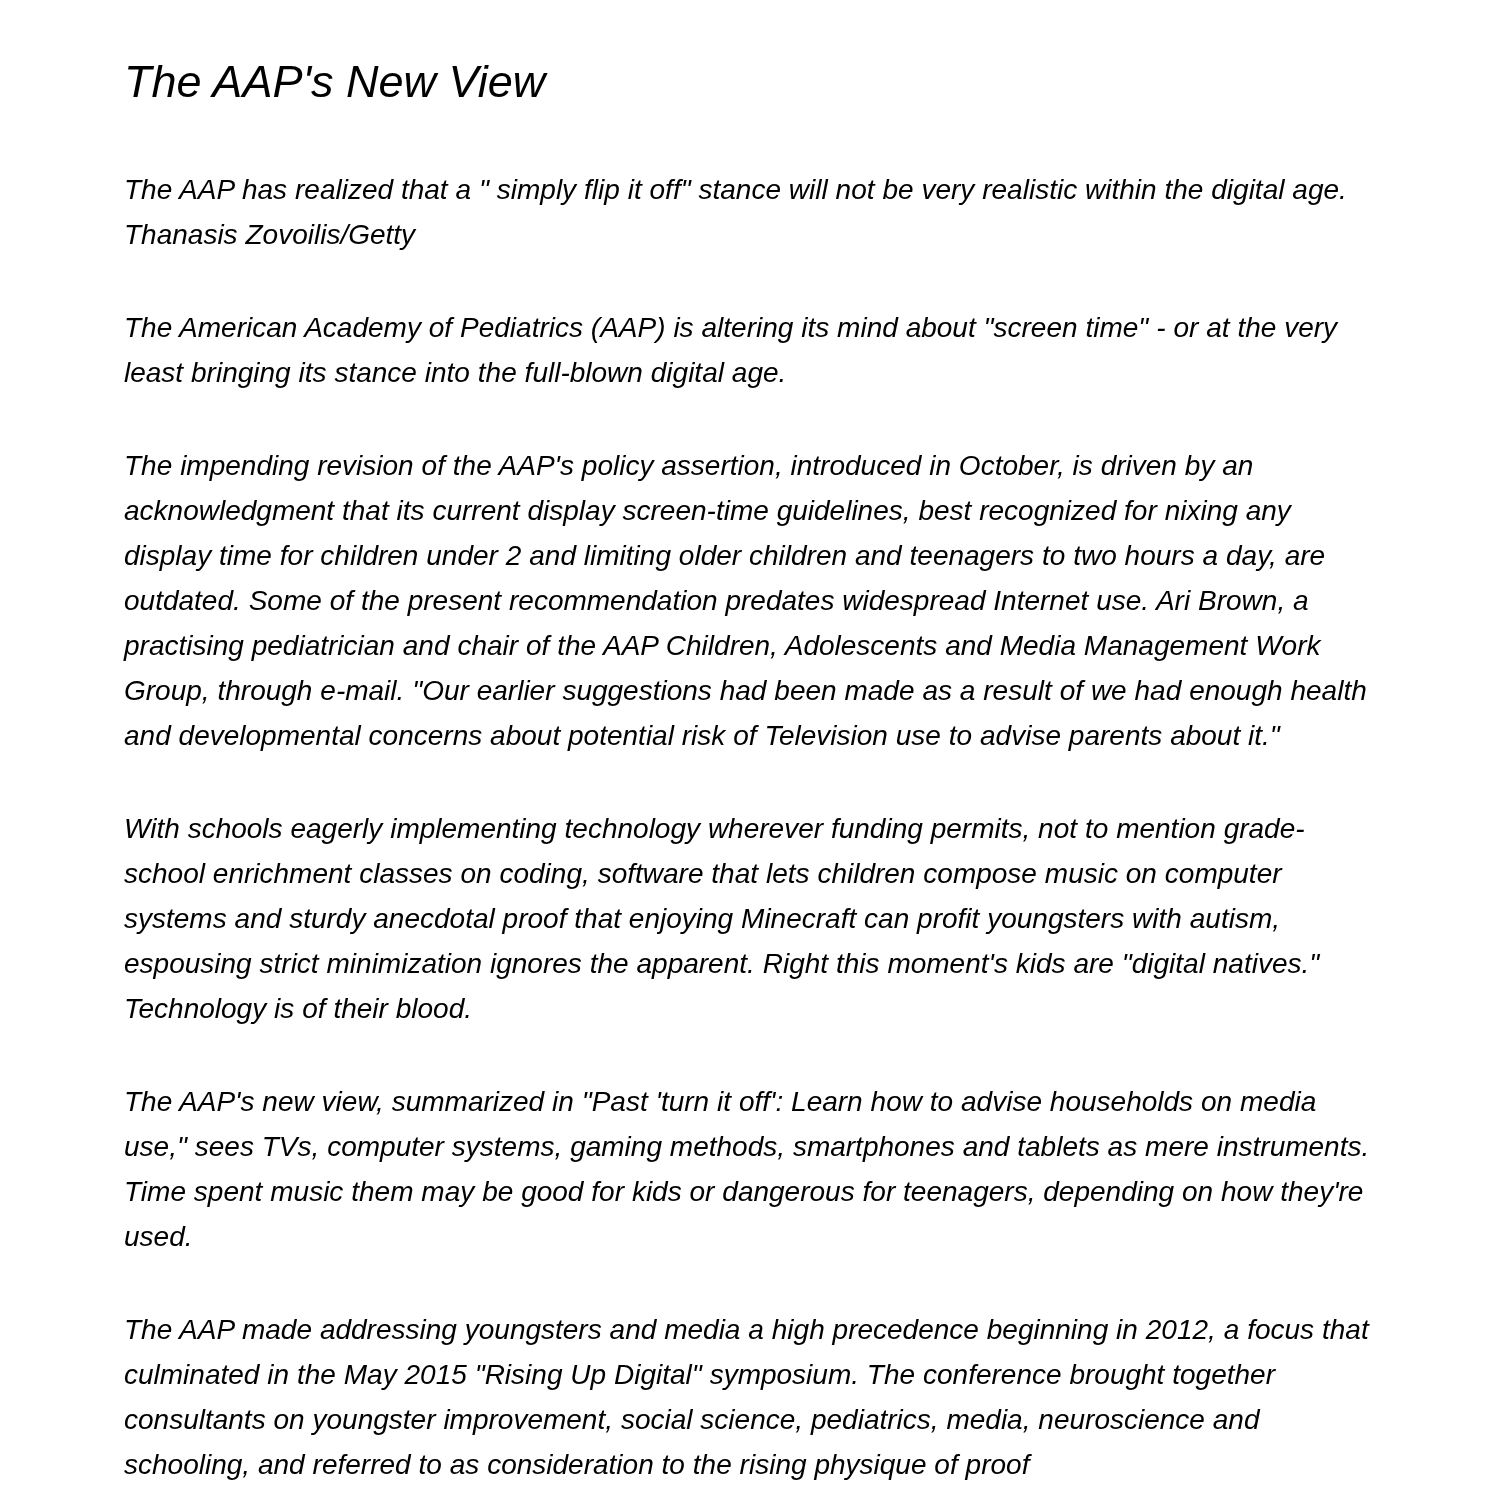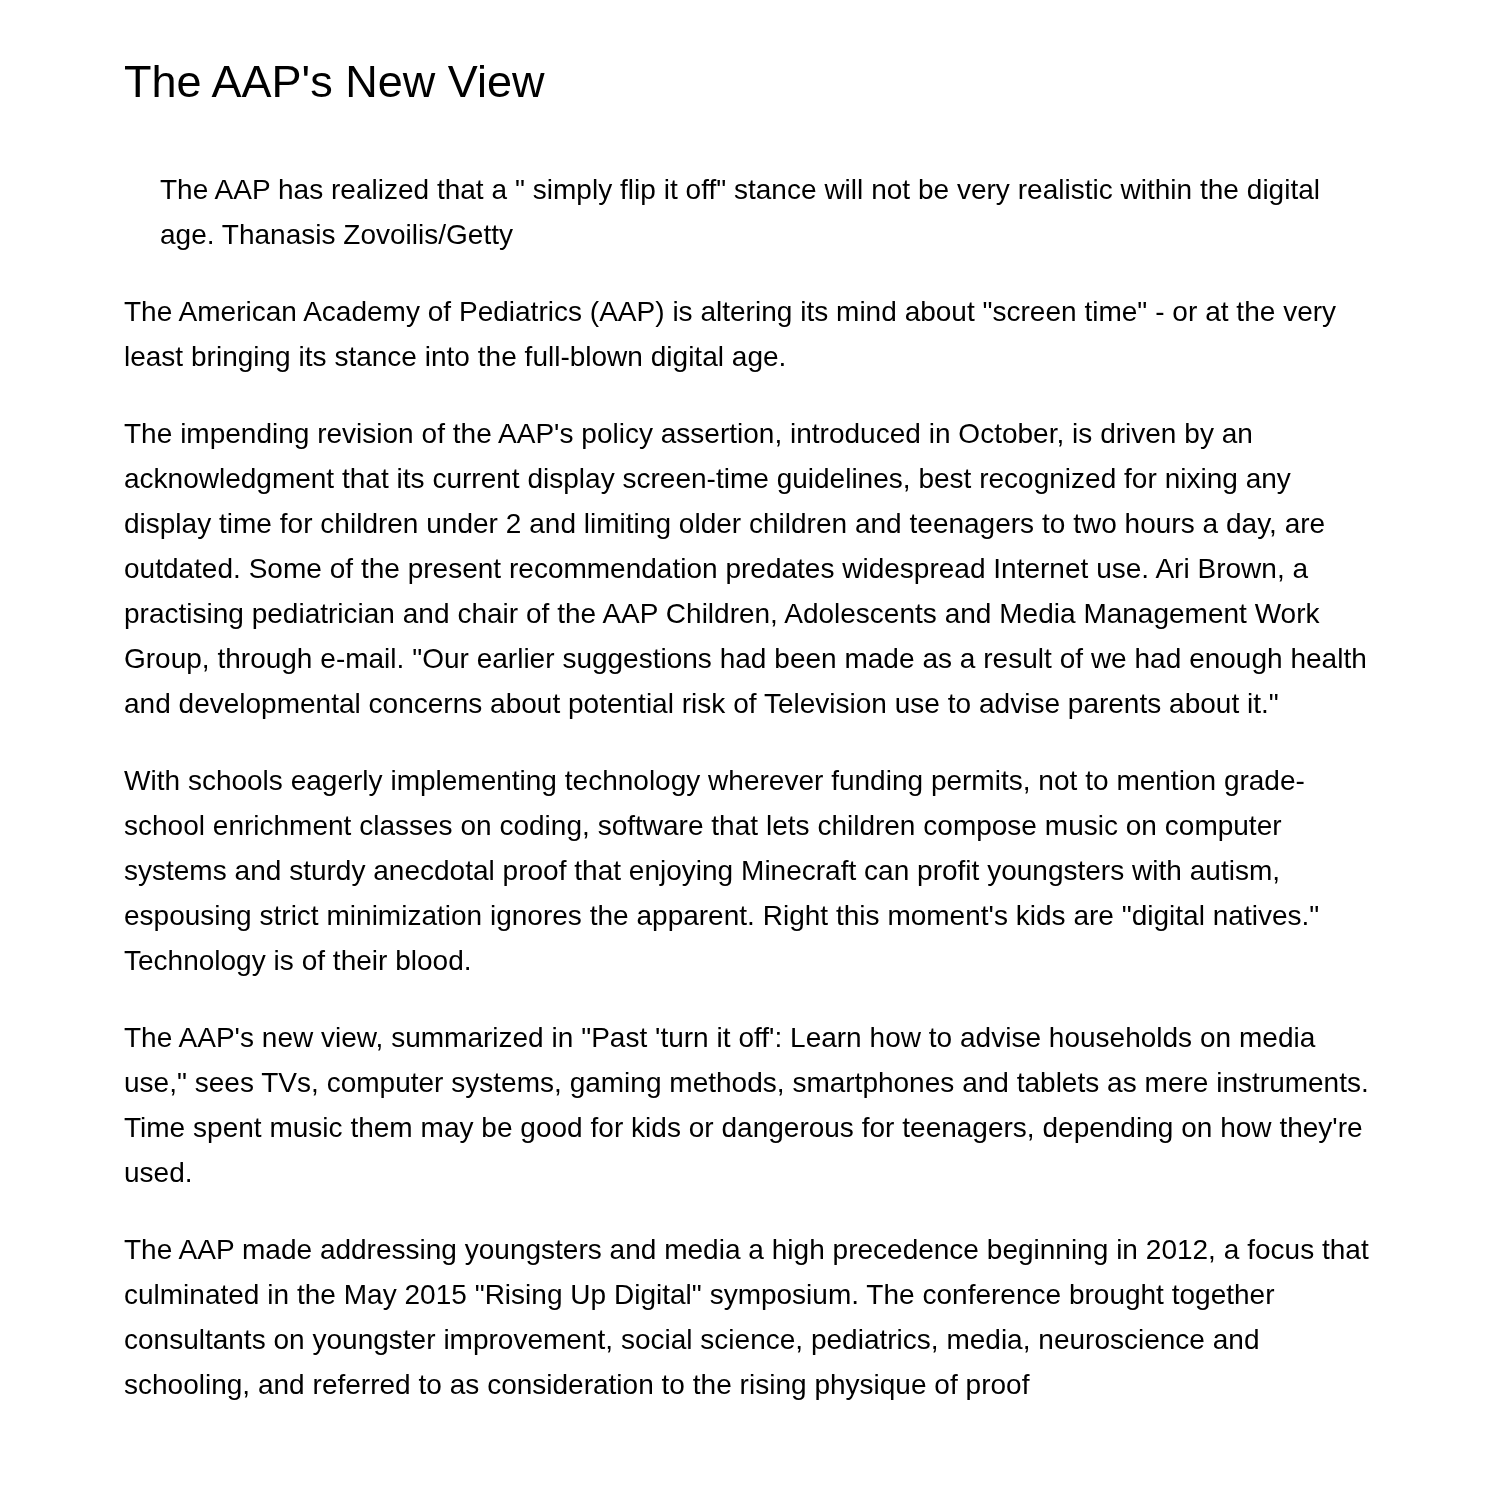--- a/index.html
+++ b/index.html
@@ -15,20 +15,21 @@
     color: #000000;
     -webkit-font-smoothing: antialiased;
   }
   .page {
     width: 1500px;
     height: 1500px;
     box-sizing: border-box;
     padding: 0 124px 0 124px;
     background: #ffffff;
     overflow: hidden;
+    font-style: italic;
   }
   .doc-title {
     font-size: 45px;
     font-weight: 400;
     line-height: 1.15;
     letter-spacing: 0;
     margin: 0;
     padding-top: 56px;
     color: #000000;
     white-space: nowrap;
@@ -42,24 +43,23 @@
     font-weight: 400;
     line-height: 45px;
     color: #000000;
     margin: 0;
     max-width: 1252px;
     text-align: left;
     word-spacing: 0.1px;
   }
   .para-first {
     margin-top: 59px;
-    margin-left: 36px;
   }
   .para + .para {
-    margin-top: 32px;
+    margin-top: 48px;
   }
 </style>
 </head>
 <body>
 
 <div class="page">
 
   <h1 class="doc-title">The AAP's New View</h1>
 
   <div class="article-body">

